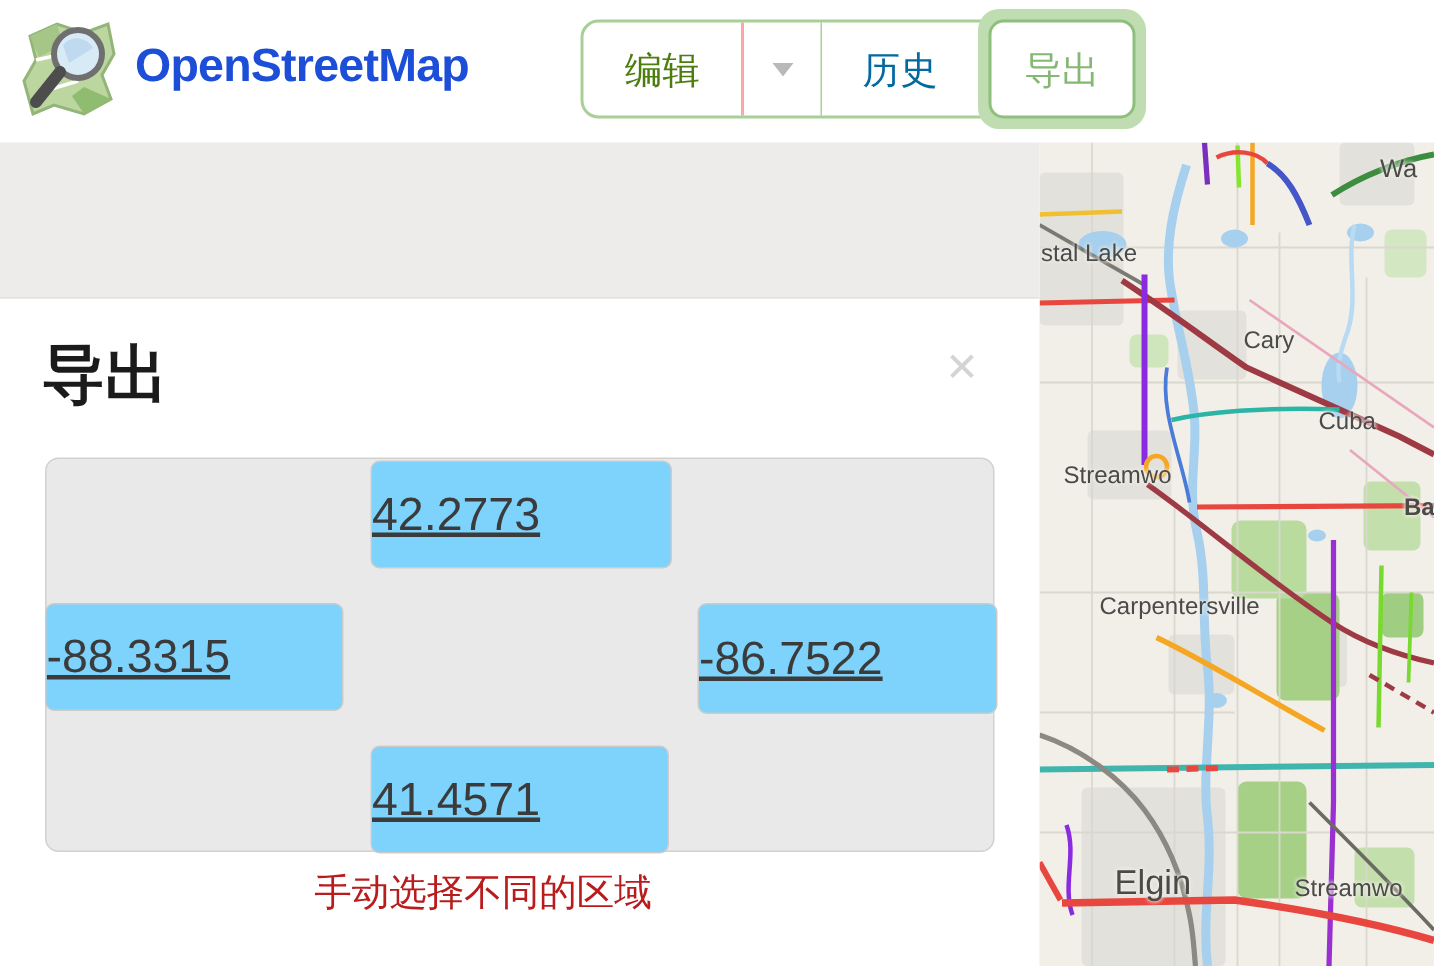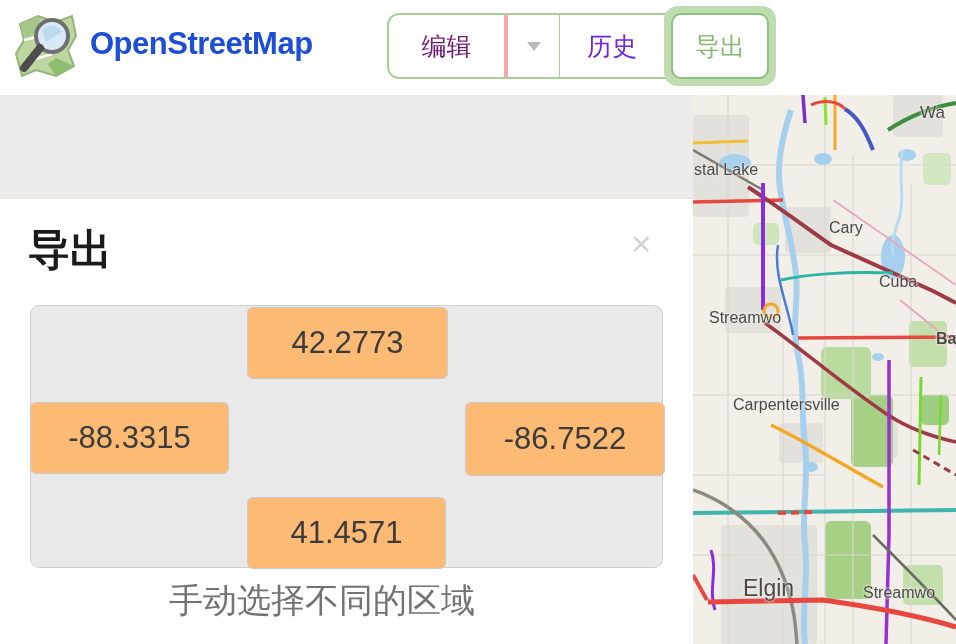--- a/index.html
+++ b/index.html
@@ -9,25 +9,25 @@
 
   
   #header { position:absolute; left:0; top:0; width:956px; height:95px; background:#fff; }
   #logo { position:absolute; left:12px; top:10px; width:68px; height:72px; }
   #brand { position:absolute; left:90px; top:26px; font-size:31px; font-weight:bold; color:#1d4ed8;
            letter-spacing:-0.5px; }
   .nav-group { position:absolute; left:387px; top:13px; height:66px; display:flex; align-items:stretch;
                border:2px solid #A8CF98; border-radius:12px; background:#fff; }
   .nav-cell { display:flex; align-items:center; justify-content:center; background:transparent;
               border:none; cursor:pointer; font-family:inherit; }
-  .nav-edit { width:119px; font-size:25px; color:#701a75; border-right:4px solid #fca5a5; }
+  .nav-edit { width:107px; font-size:25px; color:#4d7c0f; border-right:2px solid #fca5a5; }
   .nav-caret { width:52px; border-right:1px solid #A8CF98; }
   .caret { width:0; height:0; border-left:7px solid transparent; border-right:7px solid transparent;
            border-top:9px solid #B9B9B9; }
-  .nav-history { width:104px; font-size:25px; color:#6d28d9;font-family:Liberation Serif, serif; }
+  .nav-history { width:104px; font-size:25px; color:#0369a1;font-family:Liberation Serif, serif; }
   .nav-export-ring { margin:-9px -3px -9px 0; background:#BFDDB0; border-radius:14px;
                      padding:7px; display:flex; }
   .nav-export { min-width:98px; background:#fff; border:2px solid #8FBF7F; border-radius:10px;
                 font-size:25px; color:#85B873; padding:0 18px; cursor:pointer; font-family:inherit; }
 
   
   #searchbar { position:absolute; left:0; top:95px; width:693px; height:104px; background:#EDECEB;
                border-bottom:1px solid #E3E2E0; }
   #search-input { position:absolute; left:16px; top:117px; width:477px; height:62px;
                   border:1px solid #CCC; border-radius:4px 0 0 4px; background:#fff;
@@ -41,28 +41,28 @@
                     border:none; border-radius:7px; cursor:pointer; display:flex; align-items:center;
                     justify-content:center; }
 
   
   #export-panel { position:absolute; left:0; top:200px; width:693px; height:444px; background:#fff; }
   #panel-title { position:absolute; left:28px; top:22px; font-size:42px; font-weight:600; color:#1B1B1B; }
   #panel-close { position:absolute; left:630px; top:32px; font-size:27px; font-weight:bold; color:#D4D4D4;
                  background:none; border:none; cursor:pointer; line-height:1; font-family:inherit; }
   #bbox { position:absolute; left:30px; top:105px; width:633px; height:263px; background:#E9E9E9;
           border:1px solid #D2D1CD; border-radius:9px; }
-  .bbox-input { position:absolute; background:#fdba74; border:1px solid #CBCBCB; border-radius:6px;
-                font-size:31px; color:#3B3B3B; text-align:center; outline:none; font-family:inherit; }
+  .bbox-input { position:absolute; background:#7dd3fc; border:1px solid #CBCBCB; border-radius:6px;
+                font-size:31px; color:#3B3B3B; outline:none; font-family:inherit;text-decoration:underline; }
   #bbox-n { left:216px; top:1px;   width:201px; height:72px; }
   #bbox-w { left:-1px;  top:96px;  width:199px; height:72px; }
   #bbox-e { left:434px; top:96px;  width:200px; height:74px; }
   #bbox-s { left:216px; top:191px; width:199px; height:72px; }
-  #manual-link { position:absolute; left:0; top:378px; width:644px; text-align:center; font-size:34px;
-                 color:#737373; text-decoration:none; display:block; }
+  #manual-link { position:absolute; left:0; top:378px; width:644px; text-align:center; font-size:25px;
+                 color:#b91c1c; text-decoration:none; display:block; }
 
   
   #map { position:absolute; left:693px; top:95px; width:263px; height:612px; overflow:hidden;
          background:#F2EFE9; cursor:grab; }
   #map svg { position:absolute; left:0; top:0; }
   .map-label { position:absolute; color:#4A4A48; white-space:nowrap; pointer-events:none;
                text-shadow:0 0 3px #F2EFE9, 0 0 3px #F2EFE9; }
 </style>
 </head>
 <body>

